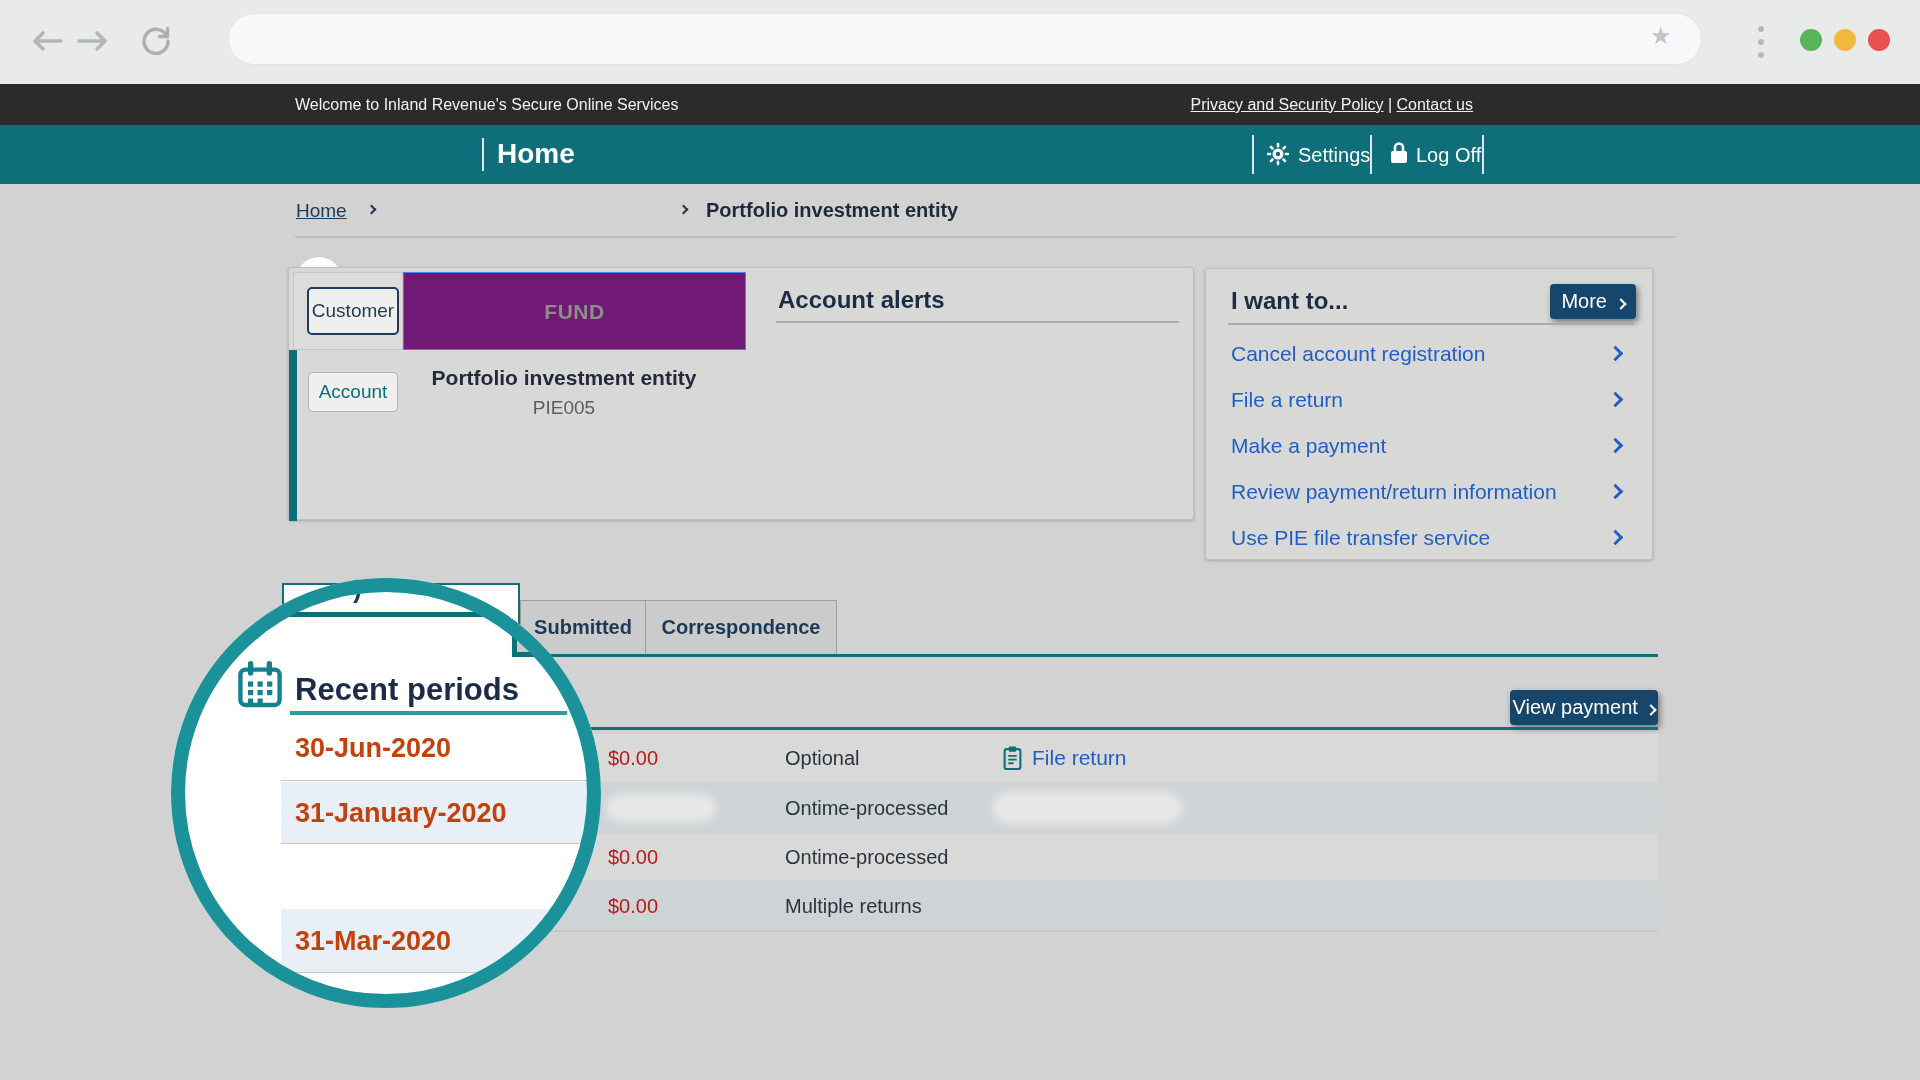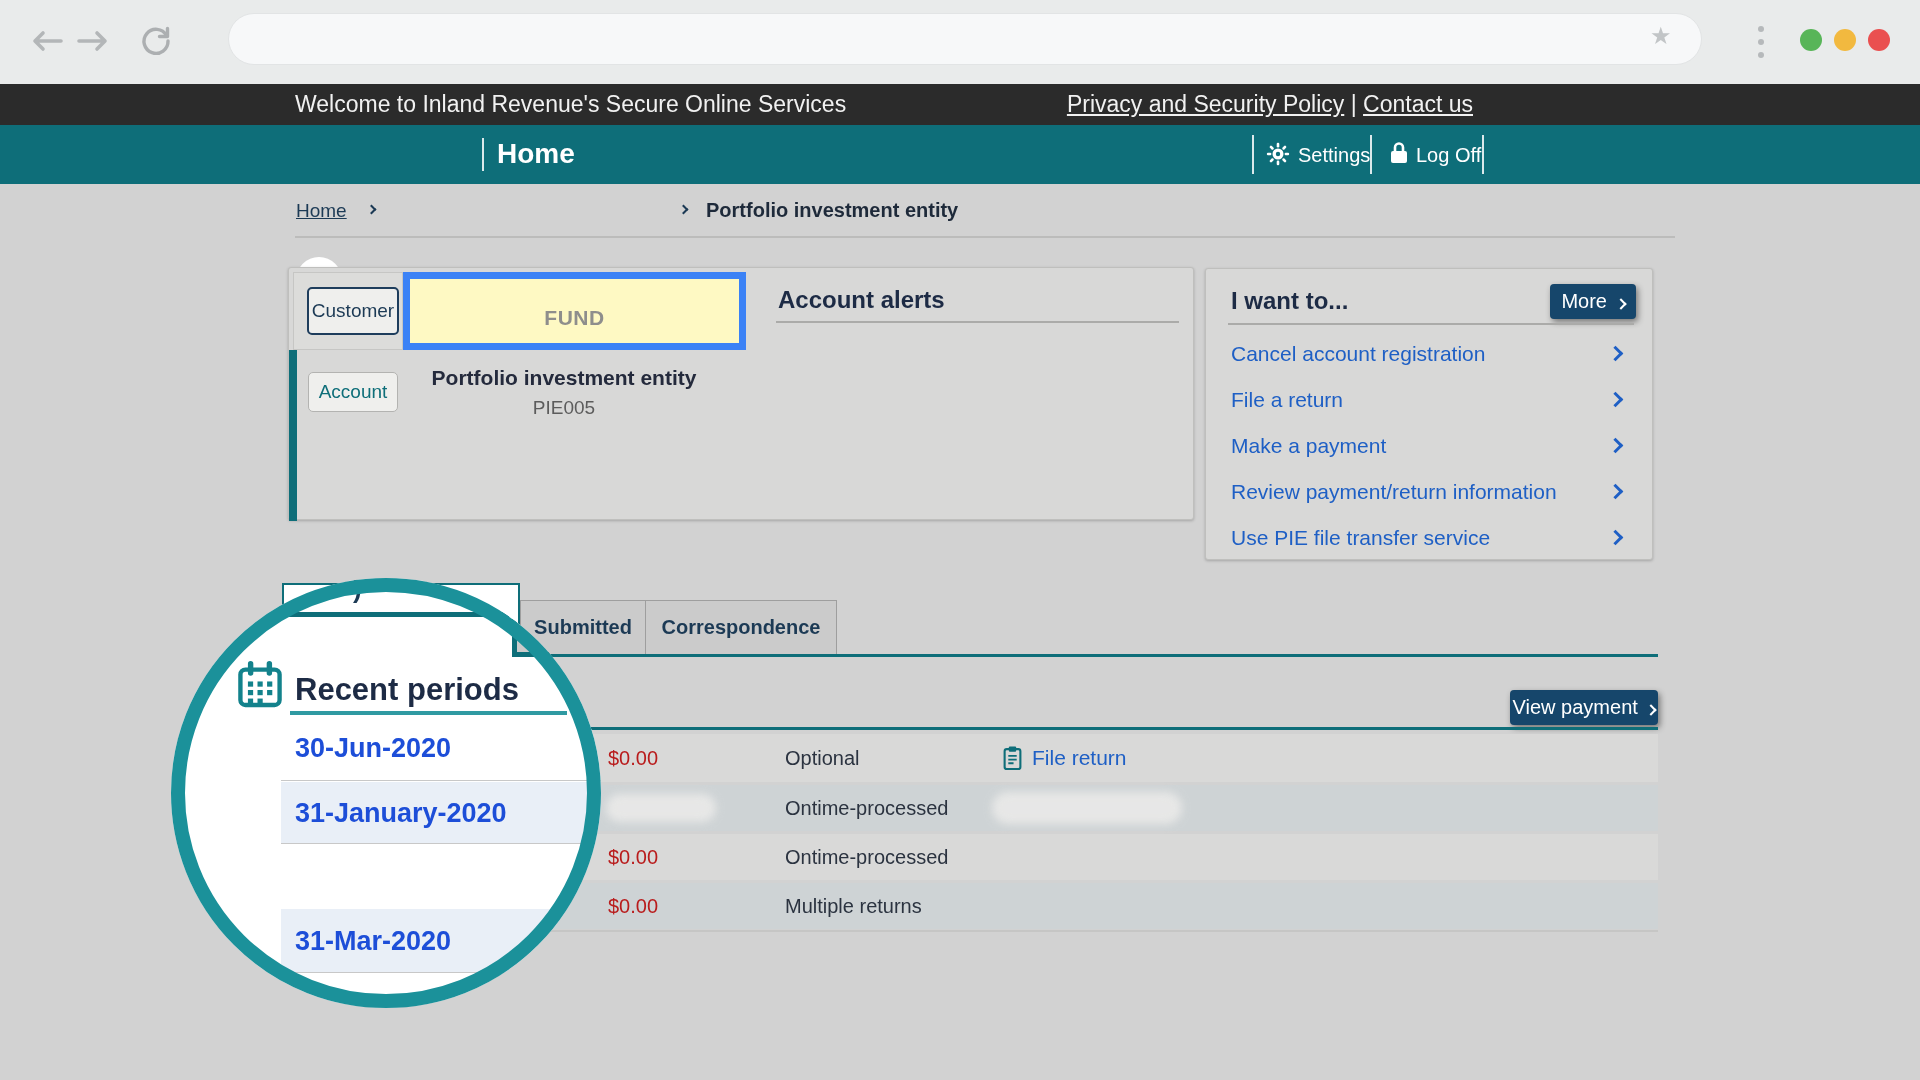--- a/index.html
+++ b/index.html
@@ -12,21 +12,21 @@
   .chrome{left:0;top:0;width:1920px;height:84px;background:#e9ebeb;}
   .urlbar{left:228px;top:13px;width:1474px;height:52px;background:#f7f8f9;
           border:1px solid #e2e4e5;border-radius:26px;}
   .star{left:1650px;top:24px;font-size:24px;color:#c2c5c7;line-height:1;}
   .kebab{left:1758px;top:26px;width:6px;}
   .kebab i{display:block;width:6px;height:6px;border-radius:50%;background:#b6b9bb;margin-bottom:7px;}
   .windot{width:22px;height:22px;border-radius:50%;top:29px;}
 
   
   .darkbar{left:0;top:84px;width:1920px;height:41px;background:#2b2b2b;color:#f1f1f1;}
-  .darkbar span,.darkbar a{font-size:23px;line-height:41px;color:#f1f1f1;}
+  .darkbar span,.darkbar a{font-size:16px;line-height:41px;color:#f1f1f1;}
   .darkbar a{text-decoration:underline;cursor:pointer;}
 
   
   .tealbar{left:0;top:125px;width:1920px;height:59px;background:#0e6e79;color:#fff;}
   .logo-circle{left:296px;top:132px;width:46px;height:46px;border-radius:50%;background:#fff;
                color:#0e6e79;font-weight:bold;font-size:27px;text-align:center;line-height:42px;letter-spacing:-1px;}
   .brand{left:350px;top:138px;font-size:31px;color:#fff;}
   .brand b{font-weight:bold;}
   .vsep{width:2px;background:rgba(255,255,255,.85);}
   .hdr-lbl{font-size:20px;color:#fff;line-height:24px;}
@@ -58,21 +58,21 @@
   .trow{left:288px;width:1370px;}
   .trow .amt{position:absolute;left:272px;width:146px;text-align:center;font-size:20px;color:#b91c1c;}
   .trow .status{position:absolute;left:497px;font-size:20px;color:#2b3340;}
   .pill{position:absolute;background:#e9e9e8;border-radius:16px;filter:blur(4px);opacity:.95;}
 
   
   .mag{left:171px;top:578px;width:430px;height:430px;border-radius:50%;background:#fff;overflow:hidden;}
   .mag-ring{left:171px;top:578px;width:430px;height:430px;border-radius:50%;
             border:14px solid #1b919a;pointer-events:none;}
   .mrow{position:absolute;left:110px;width:340px;border-bottom:1px solid #c8c8c8;}
-  .mdate{font-size:27px;font-weight:600;color:#1d4ed8;padding-left:14px;cursor:pointer;}
+  .mdate{font-size:27px;font-weight:600;color:#c2410c;padding-left:14px;cursor:pointer;}
 </style>
 </head>
 <body>
 
 <div class="stage">
 
   <div class="abs chrome">
     <svg class="abs" style="left:30px;top:28px" width="34" height="26" viewBox="0 0 34 26">
       <path d="M31 13H6 M13 5l-8 8 8 8" stroke="#b3b6b8" stroke-width="3.6" fill="none" stroke-linecap="round" stroke-linejoin="round"></path>
     </svg>
@@ -137,21 +137,21 @@
   </div>
 
   <a class="abs crumb-link" style="left:296px;top:200px">Home</a>
   <span class="abs chev sm" style="left:368px;top:206px;color:#1c3a55"></span>
   <span class="abs chev sm" style="left:680px;top:206px;color:#1c3a55"></span>
   <span class="abs crumb-cur" style="left:706px;top:199px">Portfolio investment entity</span>
   <div class="abs" style="left:295px;top:236px;width:1380px;height:2px;background:#bcbcbb"></div>
 
   <div class="abs card" style="left:288px;top:267px;width:906px;height:253px">
     <div class="abs" style="left:4px;top:4px;width:110px;height:78px;background:#dcdcda;border:1px solid #c6c6c4"></div>
-    <div class="abs" style="left:114px;top:4px;width:343px;height:78px;background:#fef9c3;border:7px solid #3b82f6;
+    <div class="abs" style="left:114px;top:4px;width:343px;height:78px;background:#701a75;border:1px solid #3b82f6;
                 text-align:center;line-height:78px;font-weight:bold;font-size:21px;color:#8e8e8c;letter-spacing:.5px">FUND</div>
     <div class="abs btn-outline" style="left:18px;top:19px;width:92px;height:48px;border:2px solid #1e3d5c;
                 line-height:44px;font-size:19px;color:#1c3a55">Customer</div>
 
     <div class="abs" style="left:0;top:82px;width:8px;height:171px;background:#0e6e79"></div>
     <div class="abs btn-outline" style="left:19px;top:104px;width:90px;height:40px;border:1px solid #b3b3b1;
                 line-height:38px;font-size:19px;color:#0e6e79">Account</div>
     <div class="abs" style="left:120px;top:98px;width:310px;text-align:center">
       <div style="font-weight:bold;font-size:21px;color:#242a3c">Portfolio investment entity</div>
       <div style="font-size:19px;color:#5c5c5c;margin-top:7px">PIE005</div>

